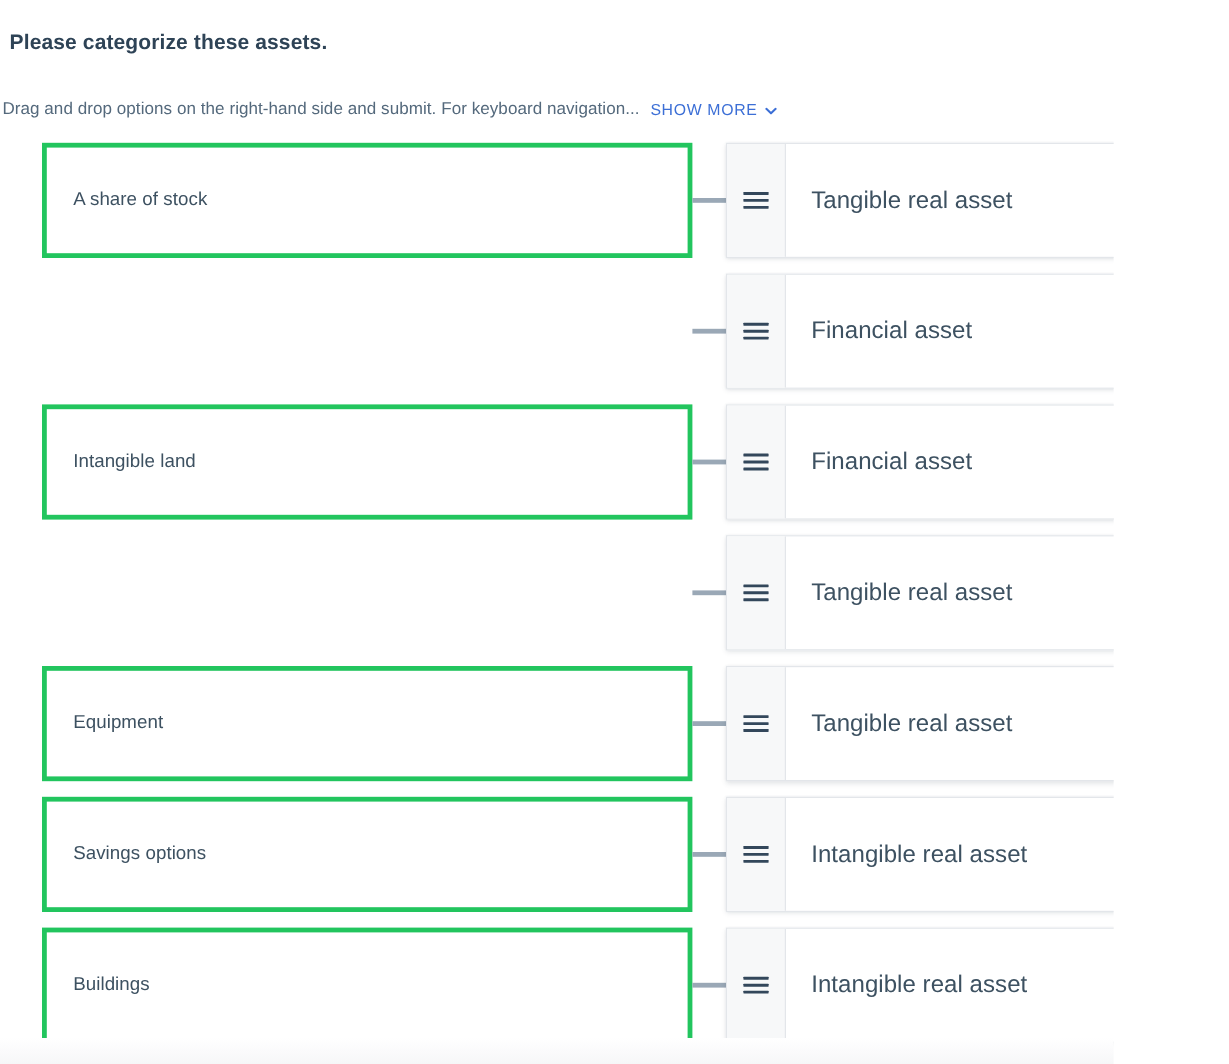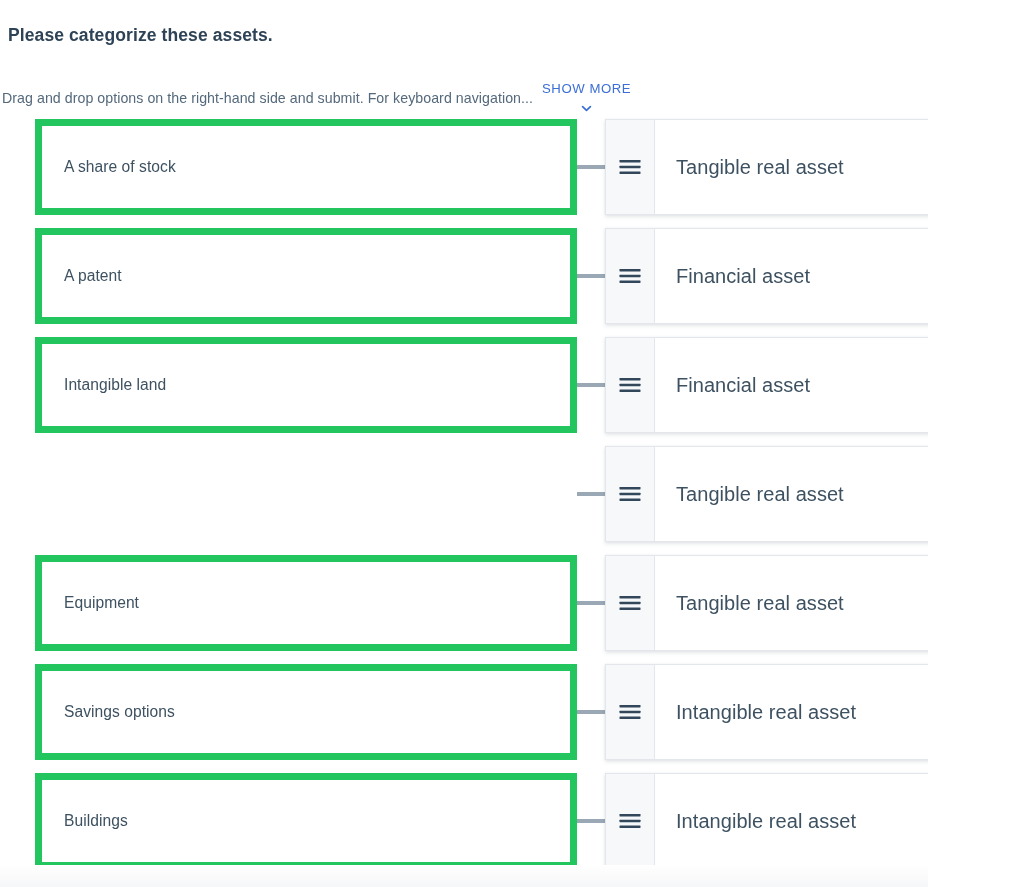--- a/index.html
+++ b/index.html
@@ -62,21 +62,20 @@
     margin-left: 9px;
     background: none;
     border: none;
     padding: 0;
     cursor: pointer;
     font-family: inherit;
     font-size: 13.2px;
     font-weight: 400;
     letter-spacing: 0.55px;
     color: #3c6fd6;
-    flex-direction: column;
   }
 
   .chevron-down-icon {
     display: inline-block;
     width: 13px;
     height: 13px;
     position: relative;
     top: 1px;
   }
   .chevron-down-icon svg { display: block; }
@@ -96,21 +95,21 @@
   }
 
   
   .prompt-card {
     position: absolute;
     left: 35px;
     top: 0;
     width: 542px;
     height: 96px;
     background: #ffffff;
-    border: 7px solid #22c55e;
+    border: 4px solid #22c55e;
     display: flex;
     align-items: center;
     padding-left: 22px;
   }
 
   .prompt-card-label {
     font-size: 15.6px;
     line-height: 22px;
     color: #3d5161;
     letter-spacing: 0.05px;
@@ -222,23 +221,20 @@
           </svg>
         </span>
       </div>
       <div class="answer-card-body">
         <span class="answer-card-label">Tangible real asset</span>
       </div>
     </div>
   </div>
 
   <div class="match-row">
-    <div class="prompt-card">
-      <span class="prompt-card-label">A patent</span>
-    </div>
     <div class="connector-line"></div>
     <div class="answer-card">
       <div class="drag-handle">
         <span class="drag-handle-icon">
           <svg viewBox="0 0 22 16" width="22" height="16" aria-hidden="true">
             <rect x="0.5" y="1" width="21" height="2.4" rx="0.4" fill="#33475b"></rect>
             <rect x="0.5" y="6.8" width="21" height="2.4" rx="0.4" fill="#33475b"></rect>
             <rect x="0.5" y="12.6" width="21" height="2.4" rx="0.4" fill="#33475b"></rect>
           </svg>
         </span>

